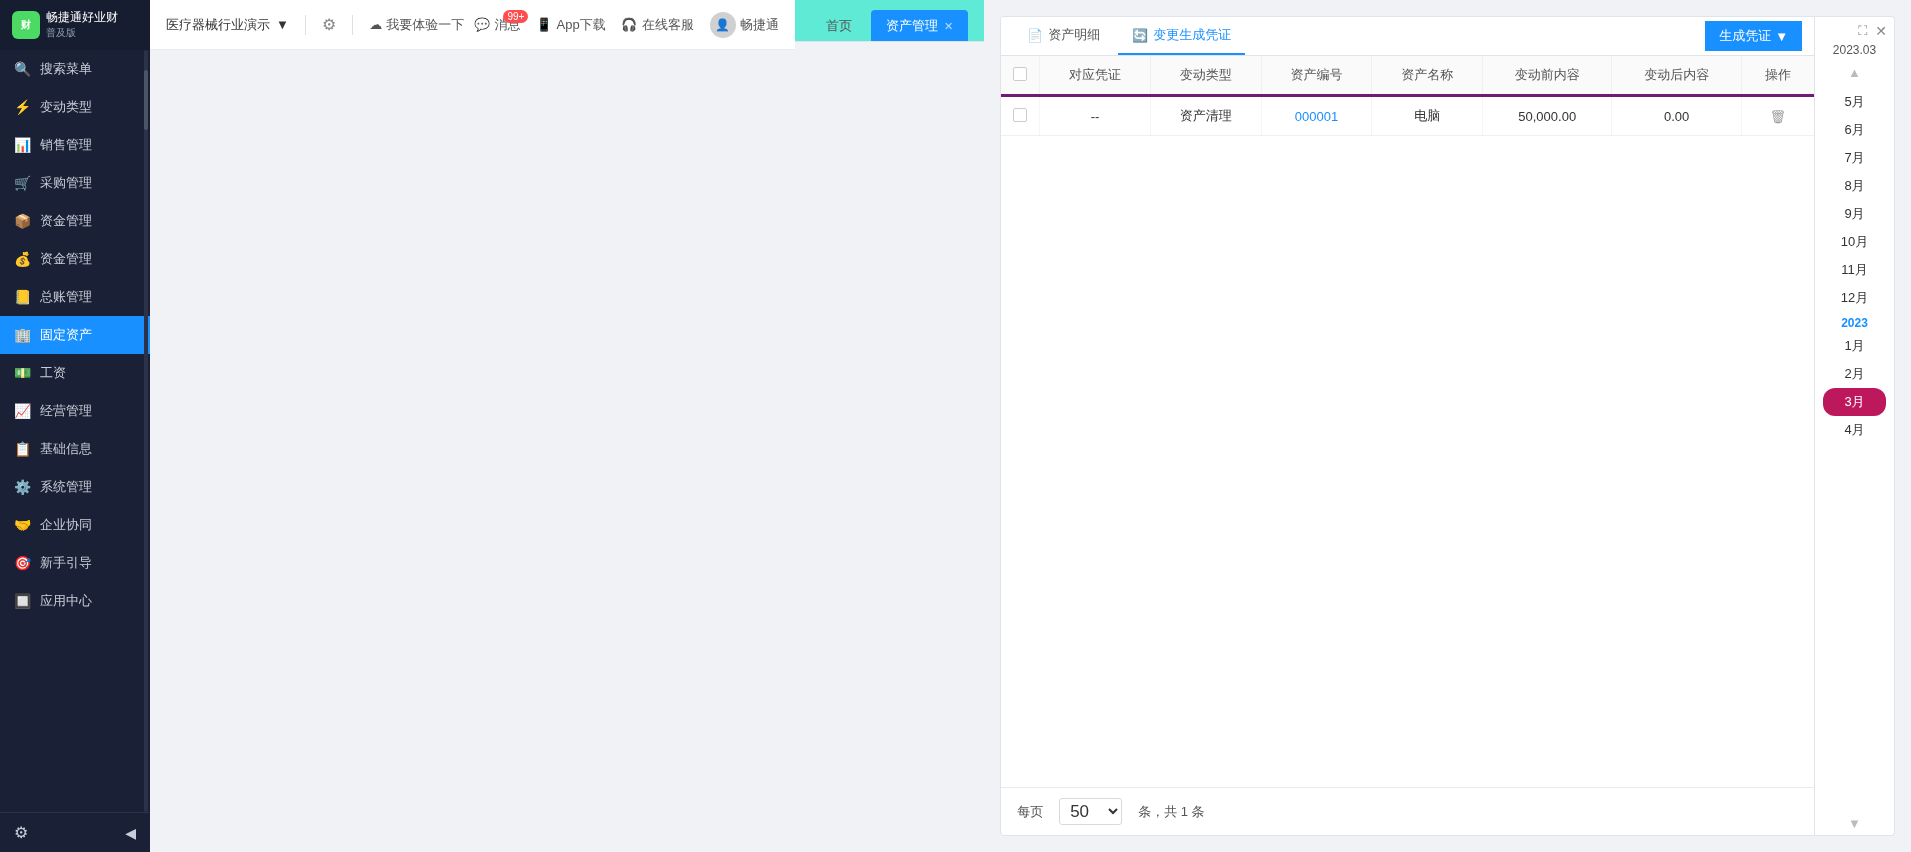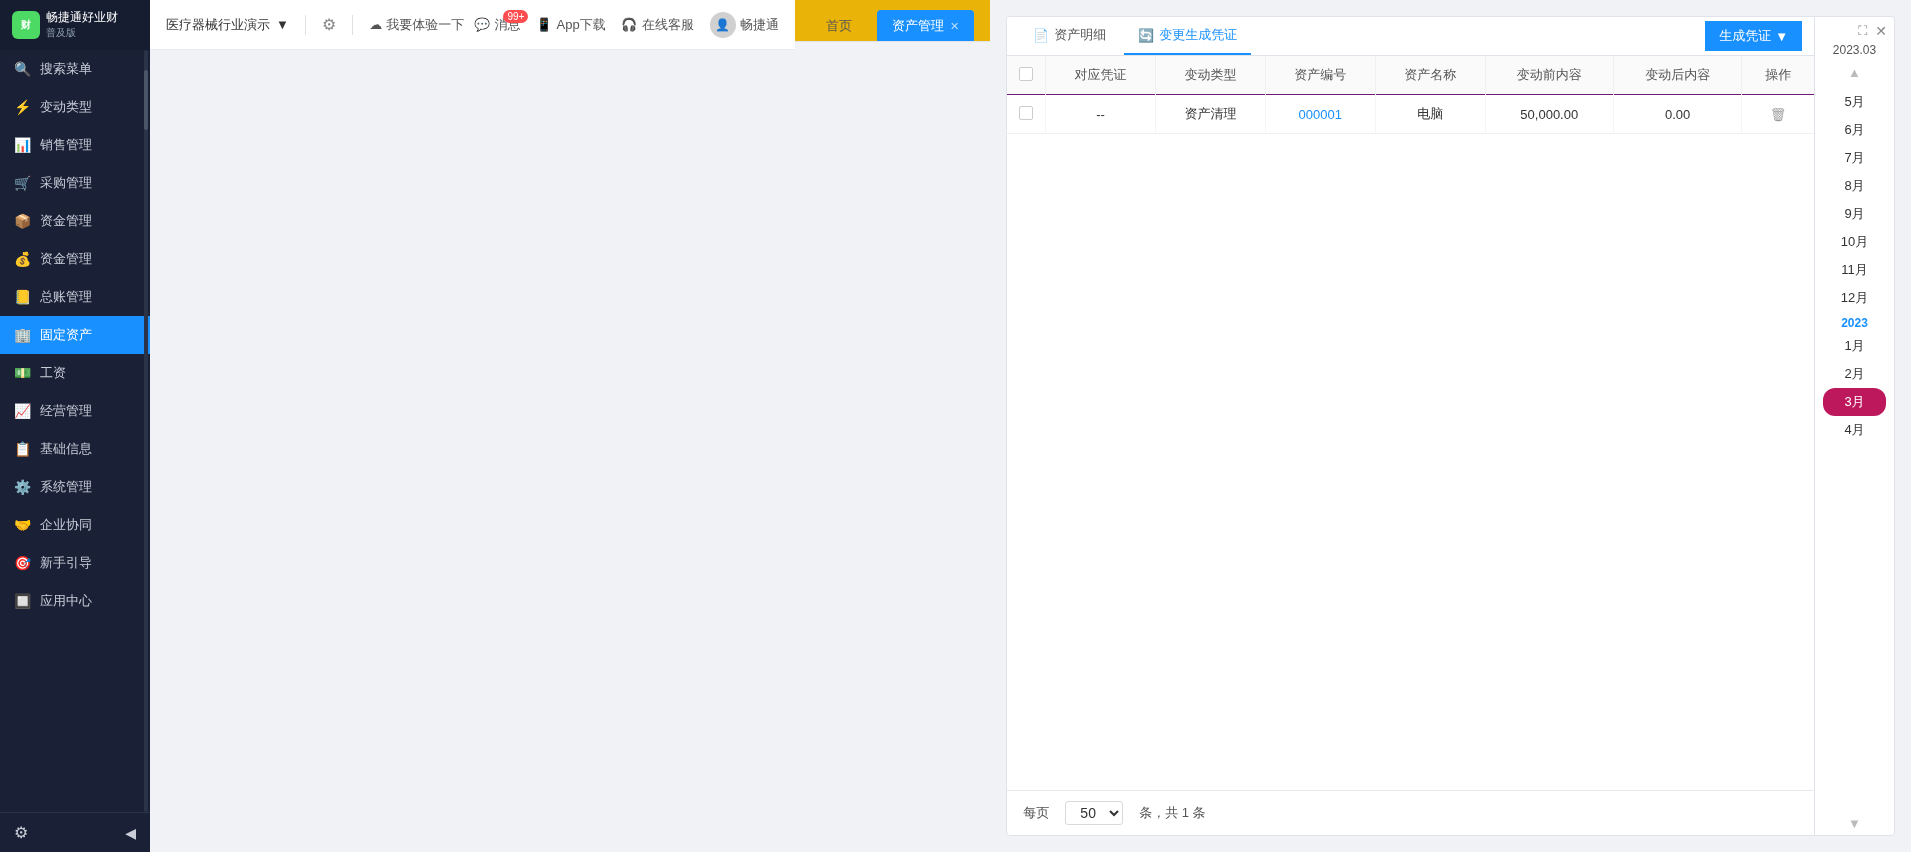--- a/index.html
+++ b/index.html
@@ -156,26 +156,26 @@
       display: flex;
       align-items: center;
       justify-content: center;
       font-size: 12px;
       color: #888;
     }
 
     
     .tabbar {
       height: 42px;
-      background: #eab308;
+      background: #5eead4;
       border-bottom: 1px solid #e0e3ea;
       display: flex;
       align-items: flex-end;
       padding: 0 16px;
-      gap: 10px;
+      gap: 4px;
     }
     .tab {
       padding: 6px 14px;
       font-size: 13px;
       cursor: pointer;
       border-radius: 4px 4px 0 0;
       color: #555;
       background: transparent;
       border: 1px solid transparent;
       border-bottom: none;
@@ -249,21 +249,21 @@
       flex: 1;
       overflow: auto;
     }
     table {
       width: 100%;
       border-collapse: collapse;
       font-size: 13px;
     }
     thead tr {
       background: #fafafa;
-      border-bottom: 1px solid #701a75;
+      border-bottom: 3px solid #701a75;
     }
     th {
       padding: 10px 12px;
       text-align: center;
       color: #555;
       font-weight: 500;
       border-right: 1px solid #f0f0f0;
     }
     th:last-child { border-right: none; }
     td {
@@ -292,24 +292,23 @@
       display: flex;
       align-items: center;
       gap: 16px;
       font-size: 13px;
       color: #555;
     }
     .per-page-select {
       border: 1px solid #d9d9d9;
       border-radius: 3px;
       padding: 2px 6px;
-      font-size: 14px;
+      font-size: 17px;
       color: #333;
       background: #fff;
-      text-align: center;
     }
 
     
     .calendar-panel {
       width: 80px;
       background: #fff;
       border: 1px solid #e0e3ea;
       border-left: none;
       border-radius: 0 4px 4px 0;
       display: flex;

